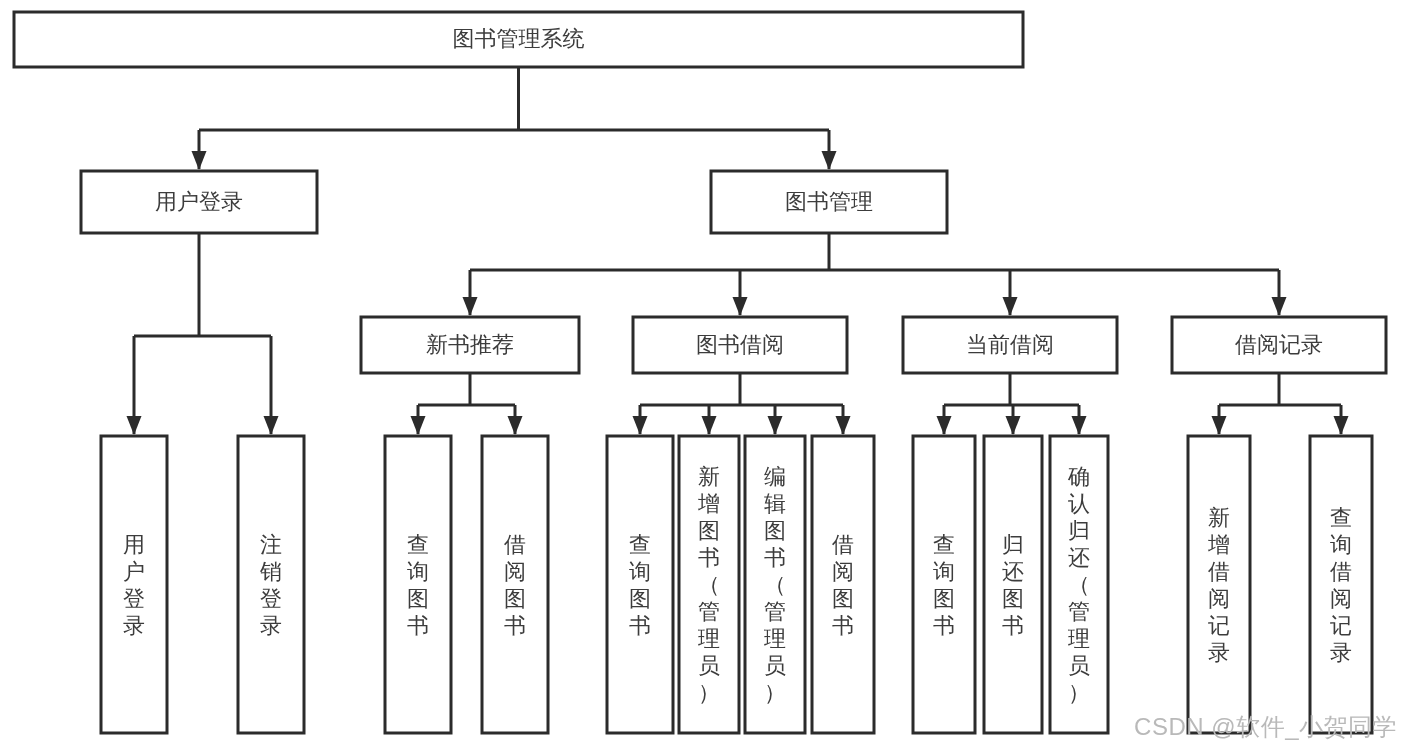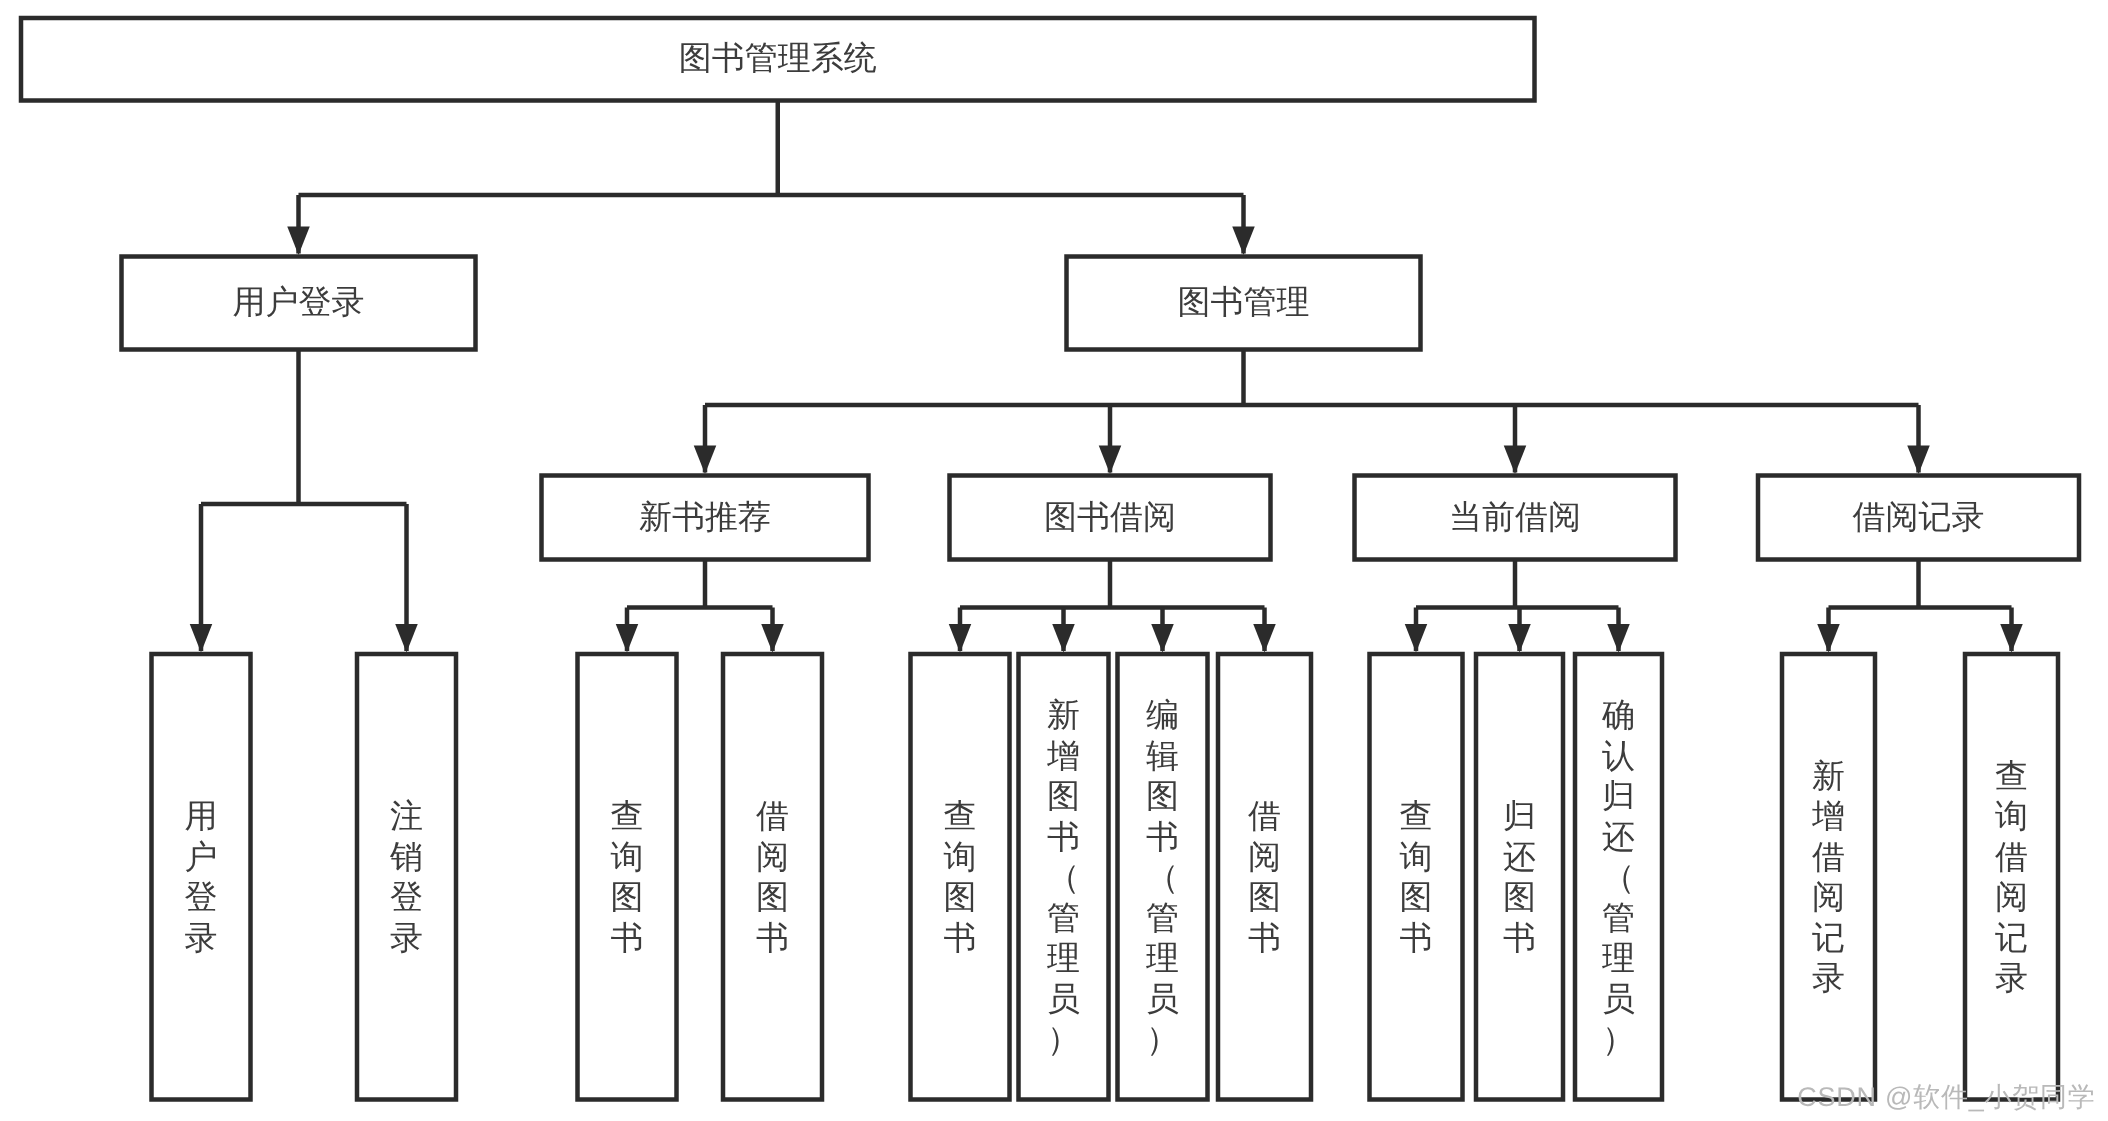--- a/index.html
+++ b/index.html
@@ -52,21 +52,21 @@
   .arrow-head {
     fill: #2b2b2b;
     stroke: none;
   }
   .watermark {
     position: absolute;
     right: 8px;
     bottom: 4px;
     color: #b9b9b9;
     font-family: "Liberation Sans", "DejaVu Sans", sans-serif;
-    font-size: 18px;
+    font-size: 24px;
     letter-spacing: 0.5px;
     white-space: nowrap;
     user-select: none;
   }
 </style>
 </head>
 <body>
 
 <div id="diagram-root">
   <svg class="diagram-canvas" viewBox="0 0 1405 747" preserveAspectRatio="none">

